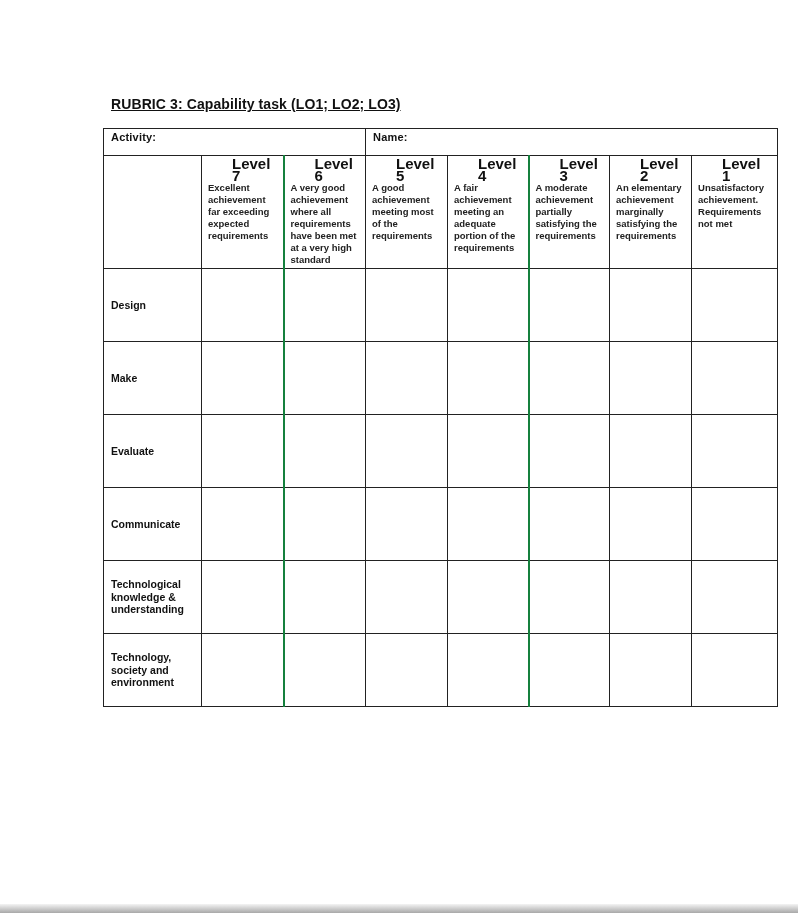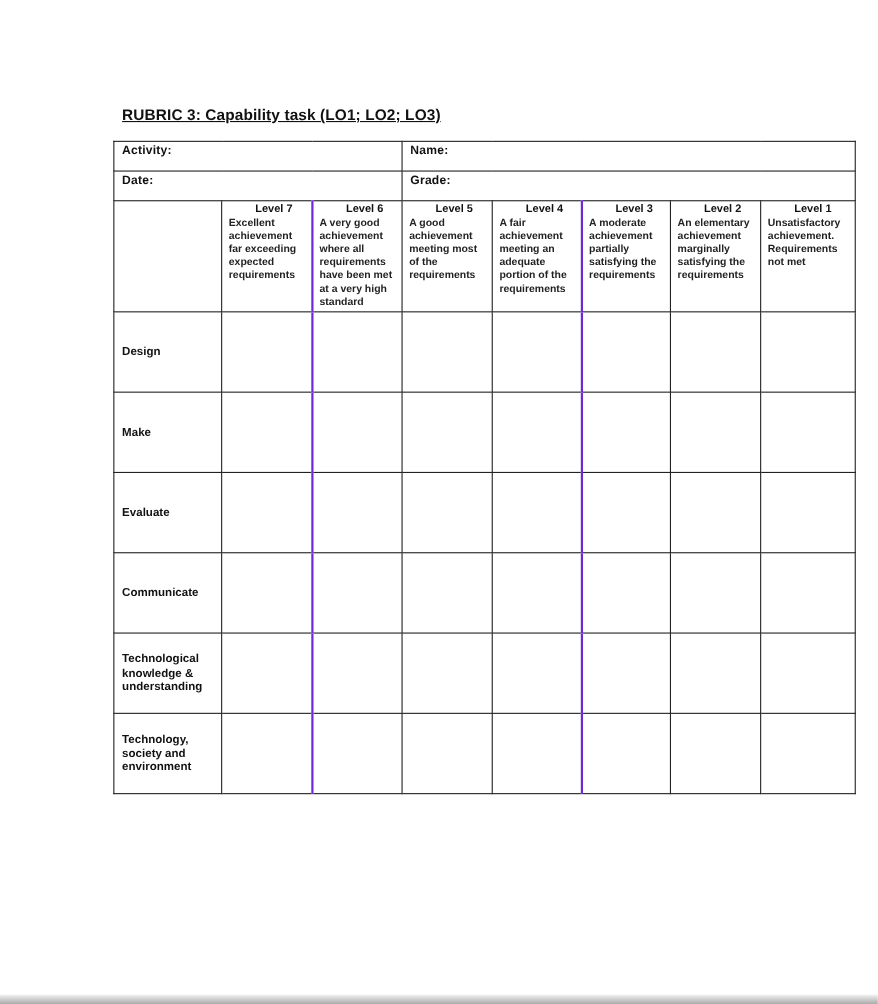--- a/index.html
+++ b/index.html
@@ -3,25 +3,25 @@
 <meta charset="utf-8">
 <style>
   html, body { margin:0; padding:0; }
   body { width:798px; height:913px; background:#fff; position:relative; overflow:hidden; font-family:"Liberation Sans", sans-serif; color:#111; }
   .title { position:absolute; left:111px; top:96px; font-size:14px; font-weight:bold; text-decoration:underline; letter-spacing:0.1px; }
   table { position:absolute; left:103px; top:128px; border-collapse:collapse; table-layout:fixed; width:674px; }
   td { border:1px solid #222; vertical-align:top; padding:2px 7px; font-size:10px; }
   .lbl { font-weight:bold; font-size:11px; letter-spacing:0.2px; }
   .hdr-row td { height:22px;margin-top:16px; }
   .lvl-row td { height:94px; padding:2px 6px; }
-  .lvl-title { font-weight:bold; font-size:10px; line-height:12px; display:block;padding-left:24px; }
+  .lvl-title { font-weight:bold; font-size:15px; line-height:12px; display:block;padding-left:24px; }
   .lvl-desc { font-weight:bold; font-size:9.5px; line-height:12px; display:block; color:#222; }
   .crit-row td { height:68px; }
   .crit { vertical-align:middle; font-weight:bold; font-size:10.5px; line-height:12.5px; padding-left:7px; }
-  .thick-l { border-left:2px solid #6d28d9; }
+  .thick-l { border-left:2px solid #15803d; }
   .bottom-shadow { position:absolute; left:0; top:904px; width:798px; height:9px; background:linear-gradient(#f4f4f4,#a8a8a8); }
 </style>
 </head>
 <body>
 
 <div class="title">RUBRIC 3: Capability task (LO1; LO2; LO3)</div>
 
 <table>
   <colgroup>
     <col style="width:98px">
@@ -30,24 +30,20 @@
       <col style="width:82px">
       <col style="width:81px">
       <col style="width:81px">
       <col style="width:82px">
       <col style="width:86px">
   </colgroup>
   <tbody>
       <tr class="hdr-row">
     <td colspan="3"><span class="lbl">Activity:</span></td>
     <td colspan="5"><span class="lbl">Name:</span></td>
-  </tr>
-  <tr class="hdr-row" style="height:26px">
-    <td colspan="3"><span class="lbl">Date:</span></td>
-    <td colspan="5"><span class="lbl">Grade:</span></td>
   </tr>
   <tr class="lvl-row">
     <td></td>
     <td>
           <span class="lvl-title">Level 7</span>
           <span class="lvl-desc">Excellent achievement far exceeding expected requirements</span>
         </td>
     <td class="thick-l">
           <span class="lvl-title">Level 6</span>
           <span class="lvl-desc">A very good achievement where all requirements have been met at a very high standard</span>

